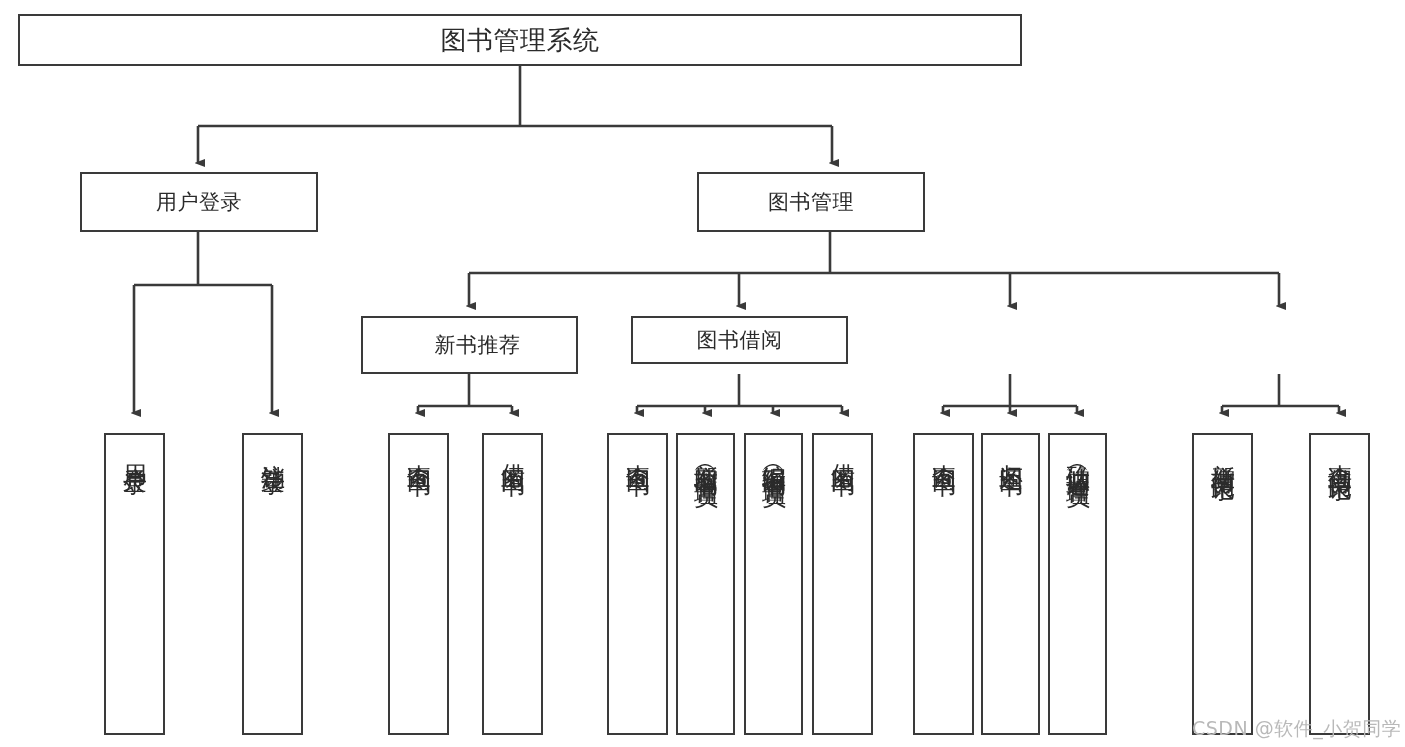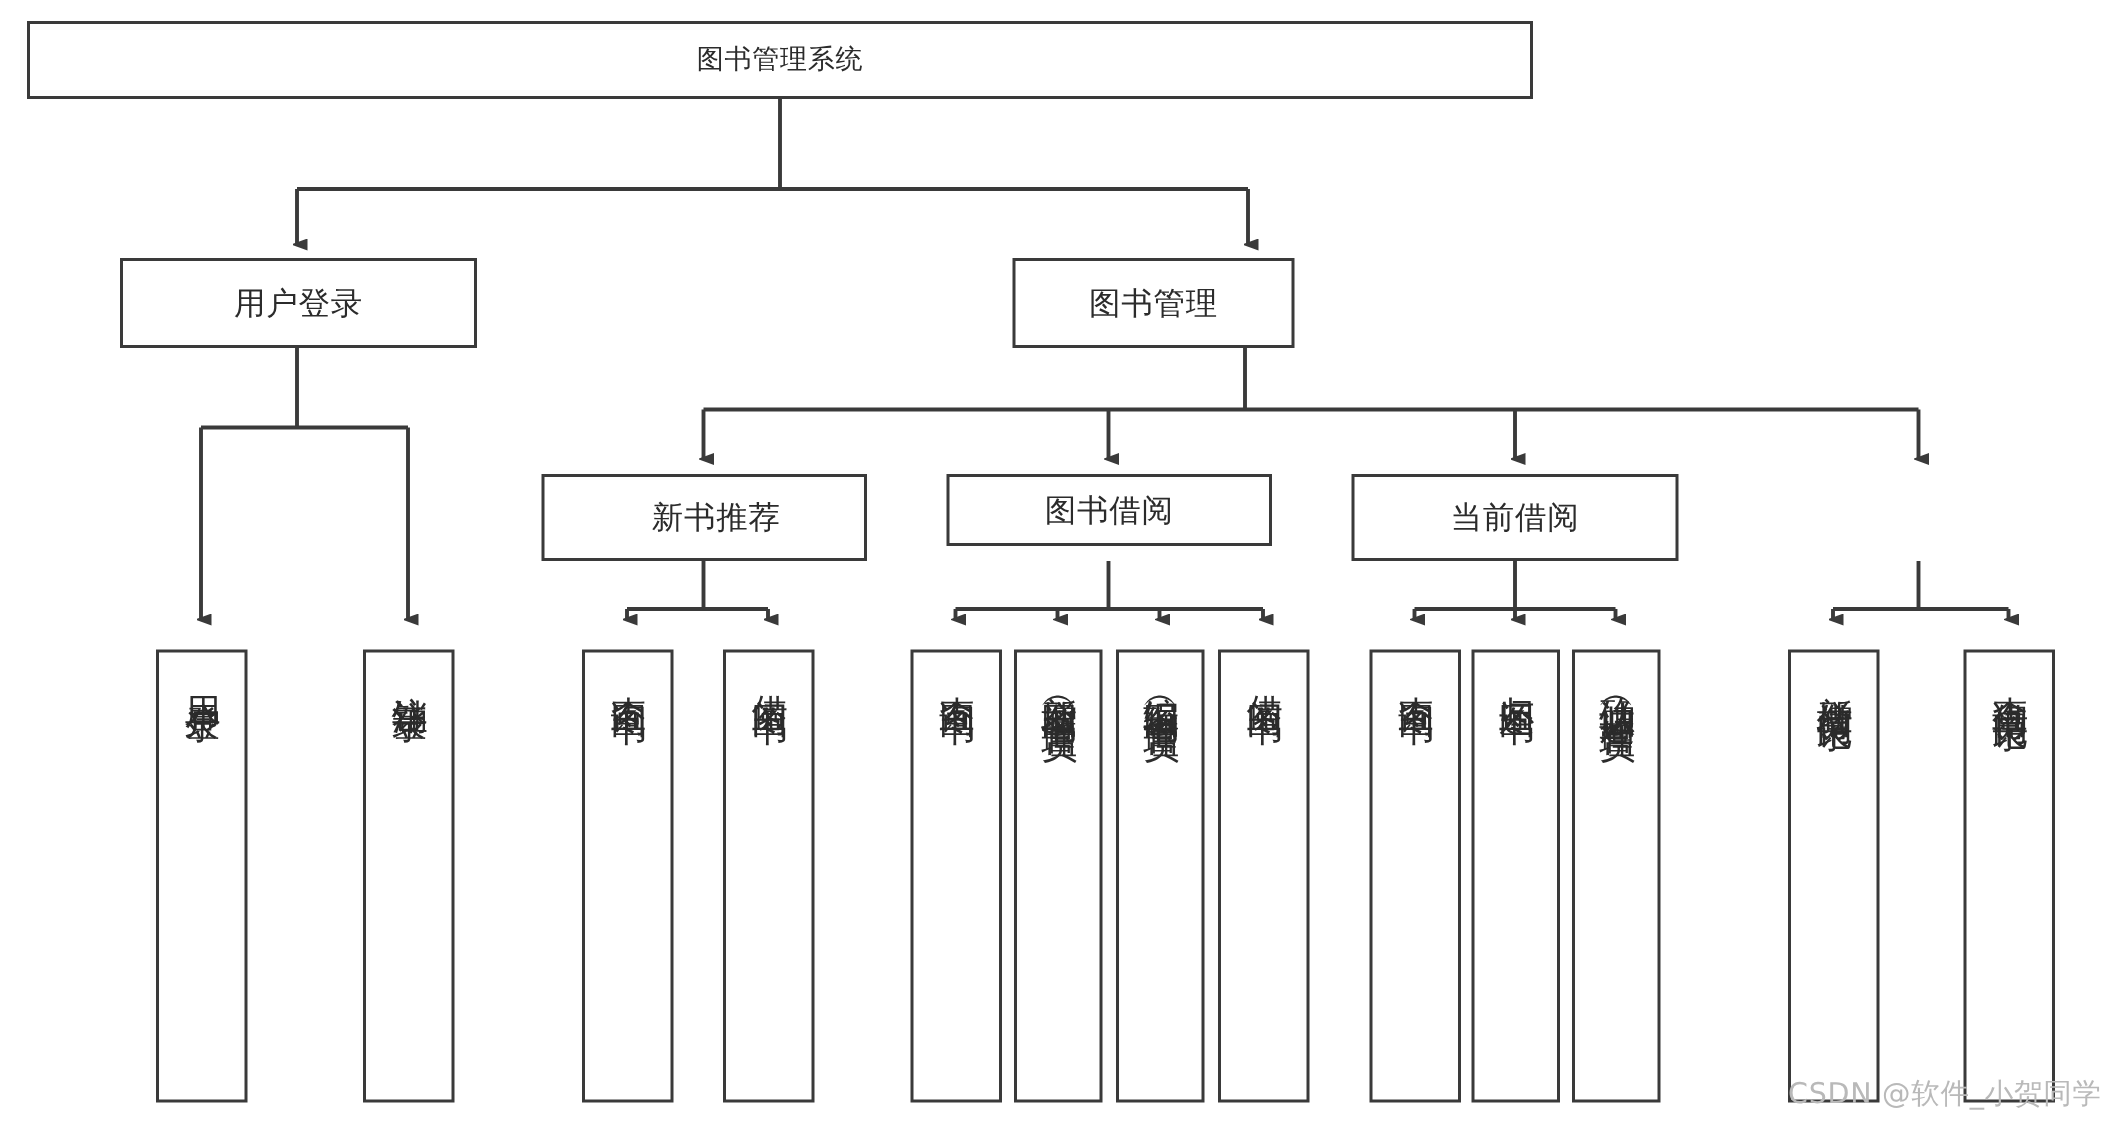--- a/index.html
+++ b/index.html
@@ -41,21 +41,21 @@
     text-align: center;
     line-height: 1.18;
     letter-spacing: 0.5px;
   }
   
   .node.horiz .label {
     font-size: 21px;
     white-space: nowrap;
   }
   .node.root .label {
-    font-size: 18px;
+    font-size: 26px;
   }
   
   .node.vert {
     align-items: flex-start;
     padding-top: 10px;
   }
   .node.vert .label {
     writing-mode: vertical-rl;
     text-orientation: upright;
     font-size: 24px;
@@ -127,35 +127,32 @@
   </svg>
 
   <div class="node horiz root" style="left:18px; top:14px; width:1004px; height:52px;">
     <span class="label">图书管理系统</span>
   </div>
 
   <div class="node horiz" style="left:80px; top:172px; width:238px; height:60px;">
     <span class="label">用户登录</span>
   </div>
 
-  <div class="node horiz" style="left:675px; top:172px; width:188px; height:60px;">
+  <div class="node horiz" style="left:697px; top:172px; width:228px; height:60px;">
     <span class="label">图书管理</span>
   </div>
 
   <div class="node horiz" style="left:361px; top:316px; width:217px; height:58px;padding-left:16px;">
     <span class="label">新书推荐</span>
   </div>
 
   <div class="node horiz" style="left:631px; top:316px; width:217px; height:48px;font-family:Liberation Serif, serif;">
     <span class="label">图书借阅</span>
   </div>
 
-  <div class="node horiz" style="left:901px; top:316px; width:218px; height:58px;">
-    <span class="label">当前借阅</span>
-  </div>
 
 
   <div class="node vert" style="left:104px; top:433px; width:61px; height:302px;">
     <span class="label">用户登录</span>
   </div>
 
   <div class="node vert" style="left:242px; top:433px; width:61px; height:302px;">
     <span class="label">注销登录</span>
   </div>
 

